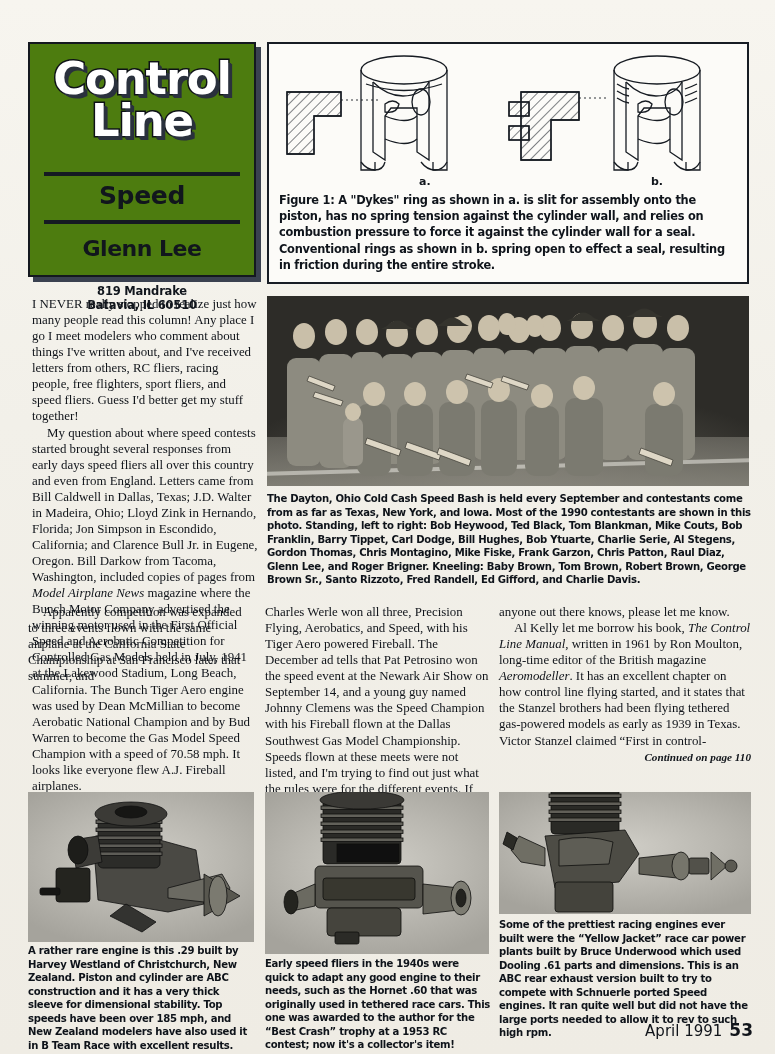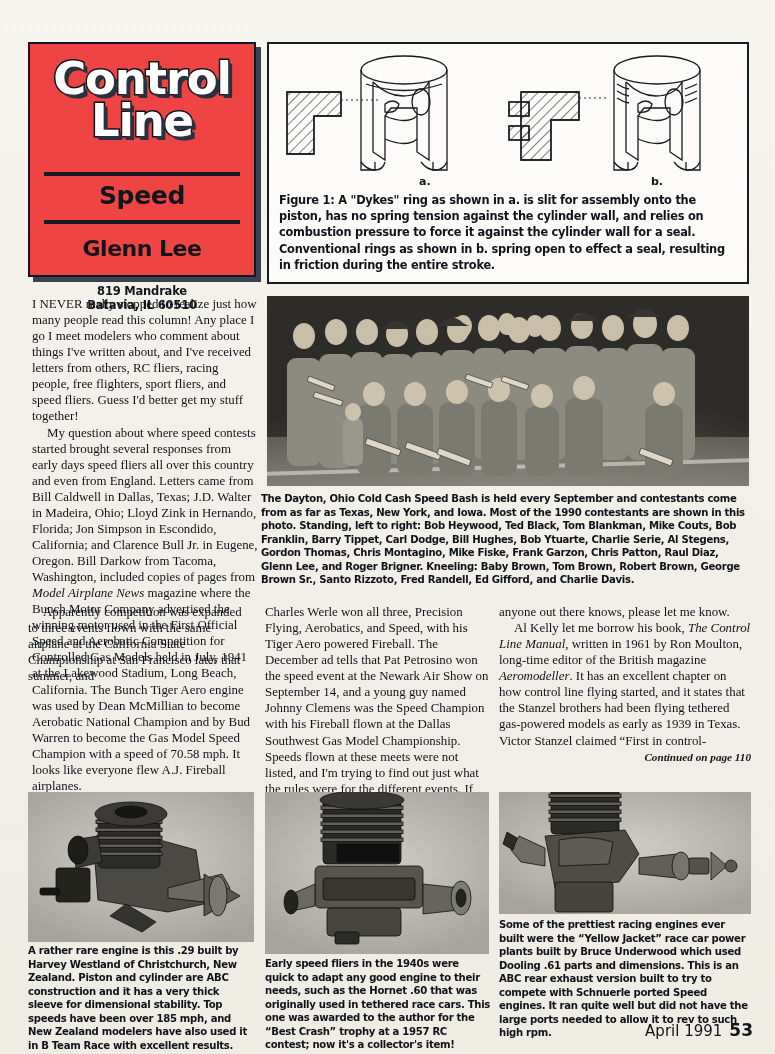--- a/index.html
+++ b/index.html
@@ -23,21 +23,21 @@
     pointer-events: none;
   }
 
   
   .masthead {
     position: absolute;
     left: 28px;
     top: 42px;
     width: 228px;
     height: 235px;
-    background: #ef4444;
+    background: #4d7c0f;
     border: 2px solid #14181f;
     box-shadow: 5px 5px 0 #3a4150;
     box-sizing: border-box;
     padding: 8px 10px 6px 10px;
   }
   .logo-wrap {
     text-align: center;
     padding-top: 6px;
     height: 104px;
   }
@@ -160,21 +160,21 @@
   .cap-bold {
     position: absolute;
     font-family: "DejaVu Sans", sans-serif;
     font-weight: bold;
     font-size: 10.1px;
     line-height: 1.34;
     color: #0e131a;
     letter-spacing: -0.3px;
   }
   .grp-cap {
-    left: 261px;
+    left: 267px;
     top: 492px;
     width: 486px;
   }
 
   
   .col {
     position: absolute;
     font-family: "Liberation Serif", serif;
     font-size: 12.9px;
     line-height: 1.245;
@@ -467,21 +467,21 @@
         <path d="M50 92 l-28 12 0 16 28 -6 Z" fill="#6b6a61"></path>
         <ellipse cx="26" cy="110" rx="7" ry="12" fill="#24241f"></ellipse>
         <path d="M158 92 l36 4 0 22 -36 4 Z" fill="#66655c"></path>
         <ellipse cx="196" cy="106" rx="10" ry="17" fill="#7d7c72"></ellipse>
         <ellipse cx="196" cy="106" rx="5" ry="9" fill="#23231f"></ellipse>
         <rect x="62" y="116" width="74" height="28" rx="4" fill="#45443d"></rect>
         <rect x="70" y="140" width="24" height="12" rx="2" fill="#2b2b27"></rect>
       </g>
     </svg>
   </div>
-  <div class="cap-bold cap2">Early speed fliers in the 1940s were quick to adapt any good engine to their needs, such as the Hornet .60 that was originally used in tethered race cars. This one was awarded to the author for the “Best Crash” trophy at a 1957 RC contest; now it's a collector's item!</div>
+  <div class="cap-bold cap2">Early speed fliers in the 1940s were quick to adapt any good engine to their needs, such as the Hornet .60 that was originally used in tethered race cars. This one was awarded to the author for the “Best Crash” trophy at a 1953 RC contest; now it's a collector's item!</div>
 
   <div class="photo eng3">
     <div class="eng-bg"></div>
     <svg width="252" height="122" viewBox="0 0 252 122" style="position:absolute;inset:0;">
       <g stroke="#0f0f0e" stroke-width="0.8">
         <rect x="52" y="-6" width="68" height="48" rx="4" fill="#2a2a26"></rect>
         <g fill="#615f58">
           <rect x="50" y="2" width="72" height="3.5"></rect>
           <rect x="50" y="10" width="72" height="3.5"></rect>
           <rect x="50" y="18" width="72" height="3.5"></rect>

